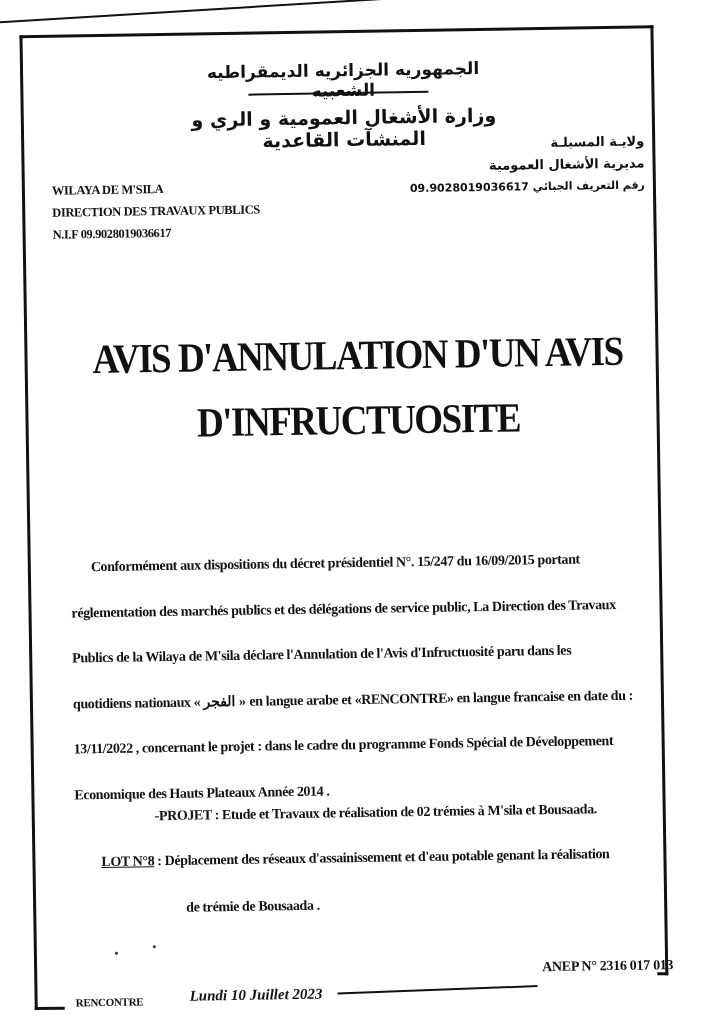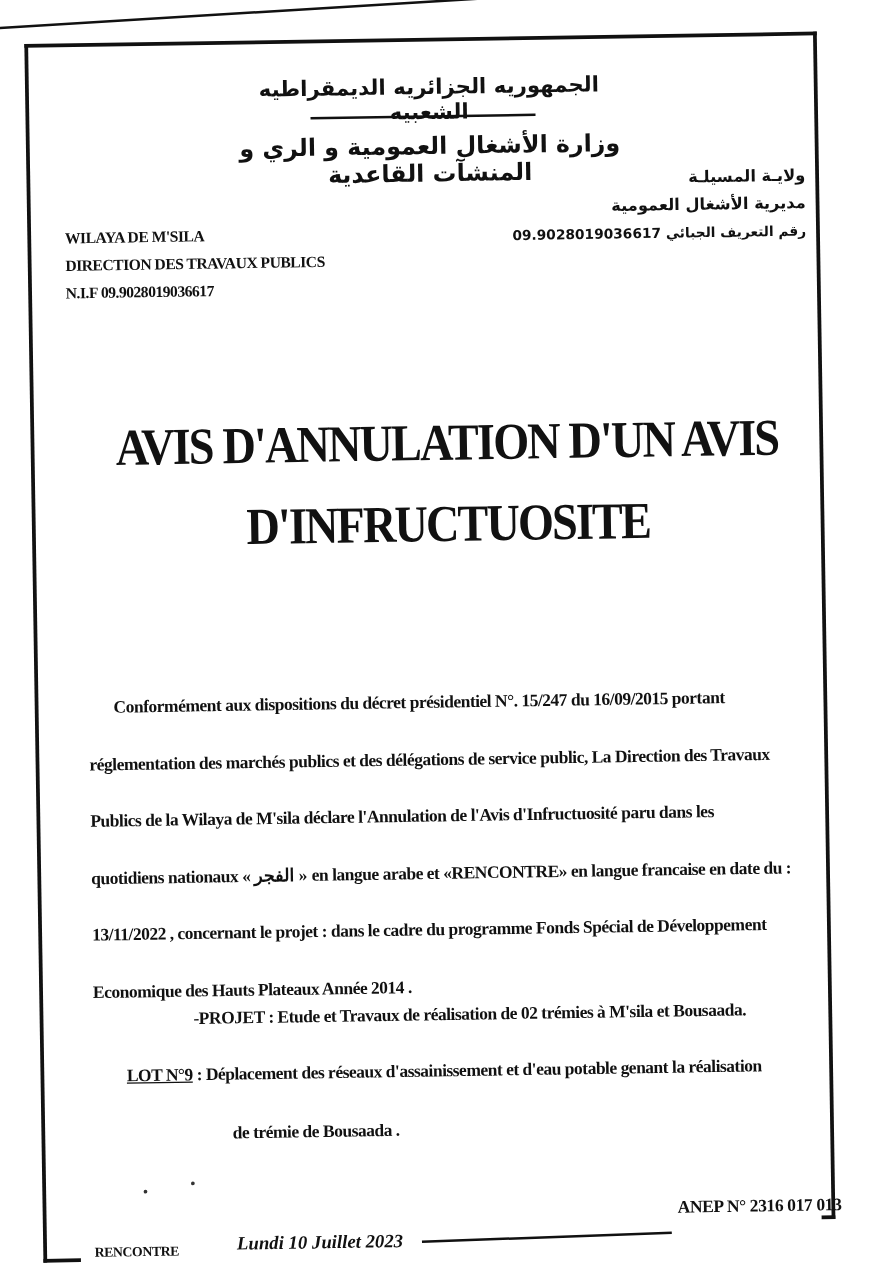--- a/index.html
+++ b/index.html
@@ -241,21 +241,21 @@
     <span class="line">réglementation des marchés publics et des délégations de service public, La Direction des Travaux</span>
     <span class="line">Publics de la Wilaya de M'sila déclare l'Annulation de l'Avis d'Infructuosité paru dans les</span>
     <span class="line">quotidiens nationaux  « الفجر » en langue arabe et  «RENCONTRE» en langue francaise en date du :</span>
     <span class="line">13/11/2022 , concernant le projet : dans le cadre du programme Fonds Spécial de Développement</span>
     <span class="line">Economique des Hauts Plateaux Année 2014 .</span>
   </div>
 
   <div class="project">-PROJET : Etude et Travaux de réalisation de 02 trémies à M'sila et Bousaada.</div>
 
   <div class="lot">
-    <span class="lot-label">LOT N°9</span><span> : Déplacement des réseaux d'assainissement et d'eau potable genant la réalisation</span>
+    <span class="lot-label">LOT N°8</span><span> : Déplacement des réseaux d'assainissement et d'eau potable genant la réalisation</span>
   </div>
   <div class="lot-cont">de trémie de Bousaada .</div>
 
   <div class="speck" style="left:108px; top:948px;"></div>
   <div class="speck" style="left:146px; top:942px;"></div>
 
   <div class="footer-rule"></div>
   <div class="footer-brand">RENCONTRE</div>
   <div class="footer-date">Lundi 10 Juillet 2023</div>
   <div class="footer-anep">ANEP N° 2316 017 013</div>

